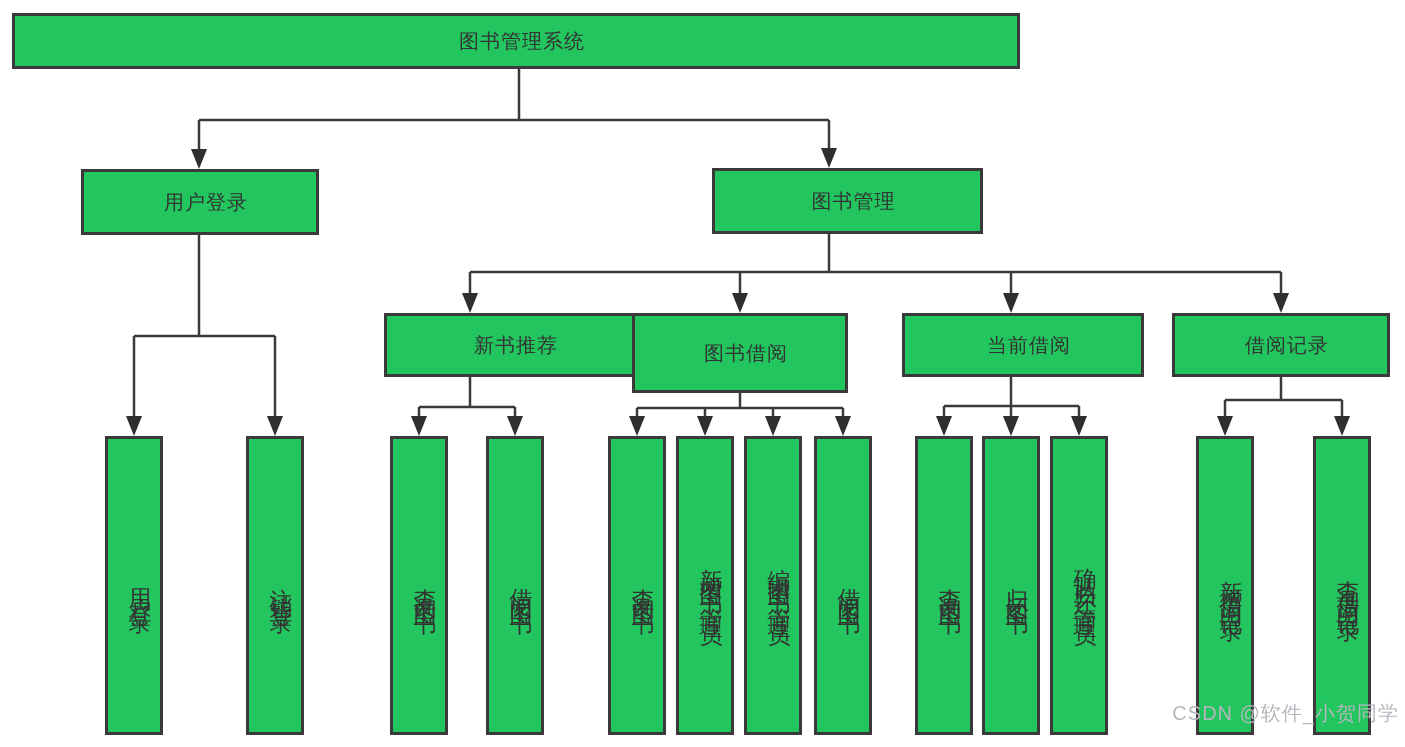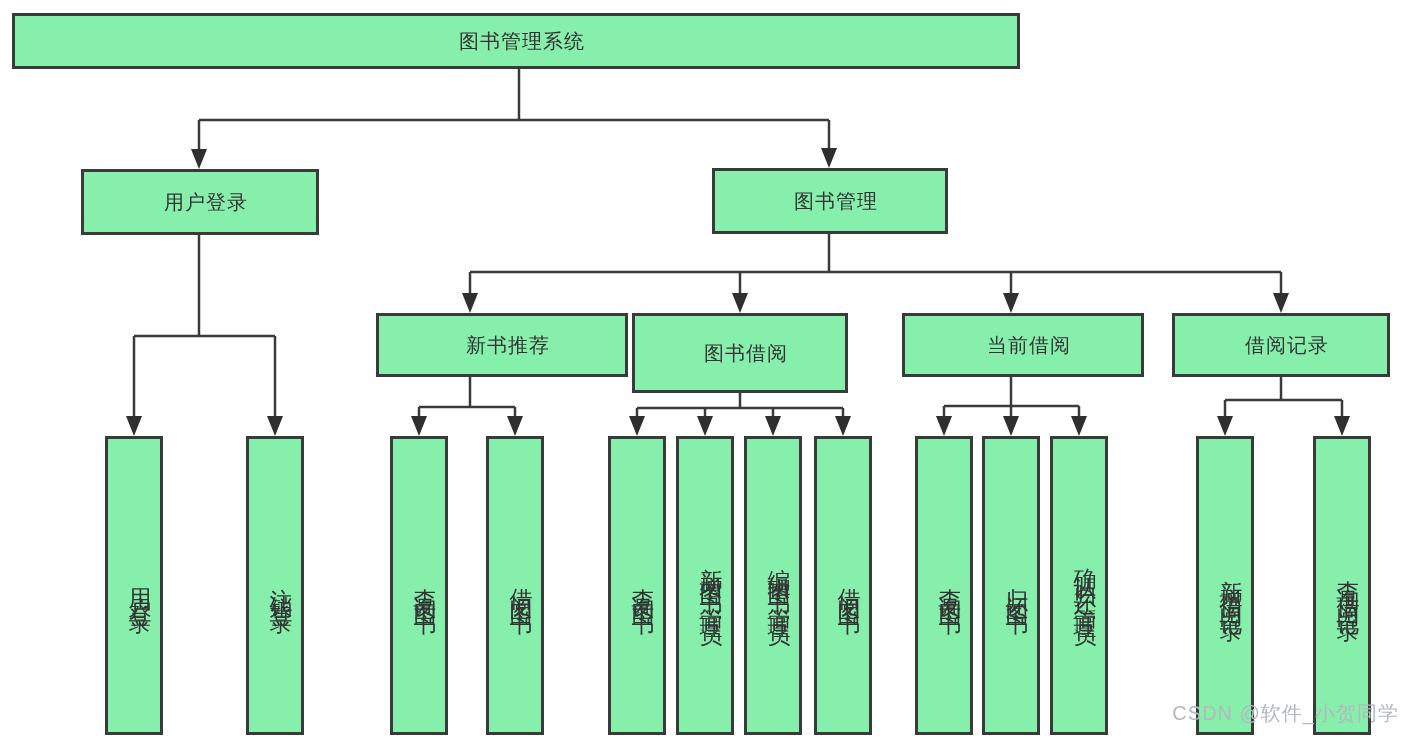--- a/index.html
+++ b/index.html
@@ -4,21 +4,21 @@
 <style>
   html,body{margin:0;padding:0;background:#fff;}
   .canvas{
     position:relative;width:1405px;height:747px;background:#ffffff;
     font-family:"Liberation Sans", sans-serif;overflow:hidden;
   }
   .connectors{position:absolute;left:0;top:0;width:1405px;height:747px;}
   .connectors path{stroke:#3a3a3a;stroke-width:2.5;fill:none;}
   .connectors polygon{fill:#2f2f2f;stroke:none;}
   .node{
-    position:absolute;box-sizing:border-box;background:#86efac;
+    position:absolute;box-sizing:border-box;background:#22c55e;
     border:3px solid #3a3a3a;display:flex;align-items:center;justify-content:center;
     color:#333333;
     padding-left:12px;
   }
   .node.h .lbl{font-size:20px;letter-spacing:1px;white-space:nowrap;}
   .node.v .lbl{
     writing-mode:vertical-rl;text-orientation:mixed;
     font-size:23px;letter-spacing:8px;line-height:1;white-space:nowrap;
   }
   .watermark{
@@ -100,25 +100,25 @@
     </g>
   </svg>
 
   <div class="node h" style="left:12px;top:13px;width:1008px;height:56px">
     <span class="lbl">图书管理系统</span>
   </div>
 
   <div class="node h" style="left:81px;top:169px;width:238px;height:66px">
     <span class="lbl">用户登录</span>
   </div>
-  <div class="node h" style="left:712px;top:168px;width:236px;height:66px">
+  <div class="node h" style="left:712px;top:168px;width:271px;height:66px">
     <span class="lbl">图书管理</span>
   </div>
 
-  <div class="node h" style="left:376px;top:313px;width:252px;height:64px">
+  <div class="node h" style="left:384px;top:313px;width:252px;height:64px">
     <span class="lbl">新书推荐</span>
   </div>
   <div class="node h" style="left:632px;top:313px;width:216px;height:80px">
     <span class="lbl">图书借阅</span>
   </div>
   <div class="node h" style="left:902px;top:313px;width:242px;height:64px">
     <span class="lbl">当前借阅</span>
   </div>
   <div class="node h" style="left:1172px;top:313px;width:218px;height:64px">
     <span class="lbl">借阅记录</span>

